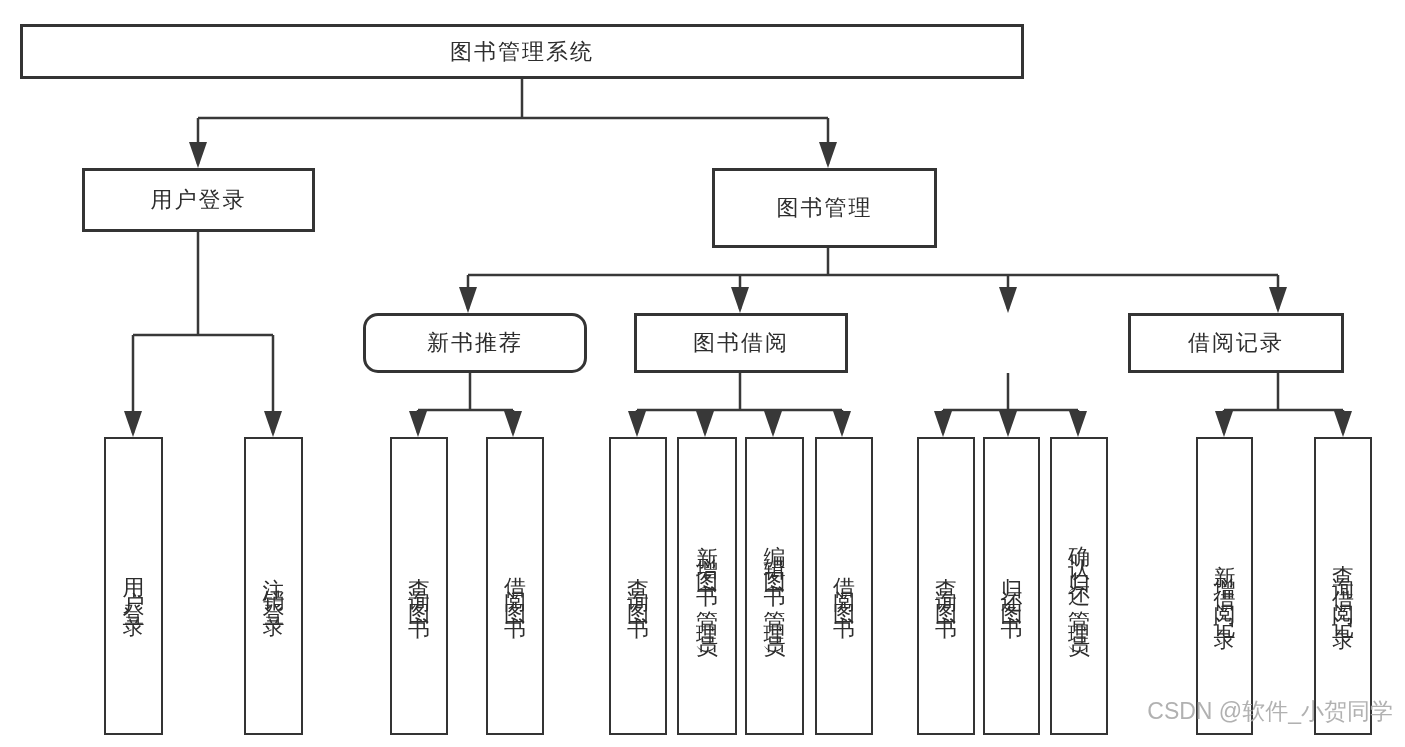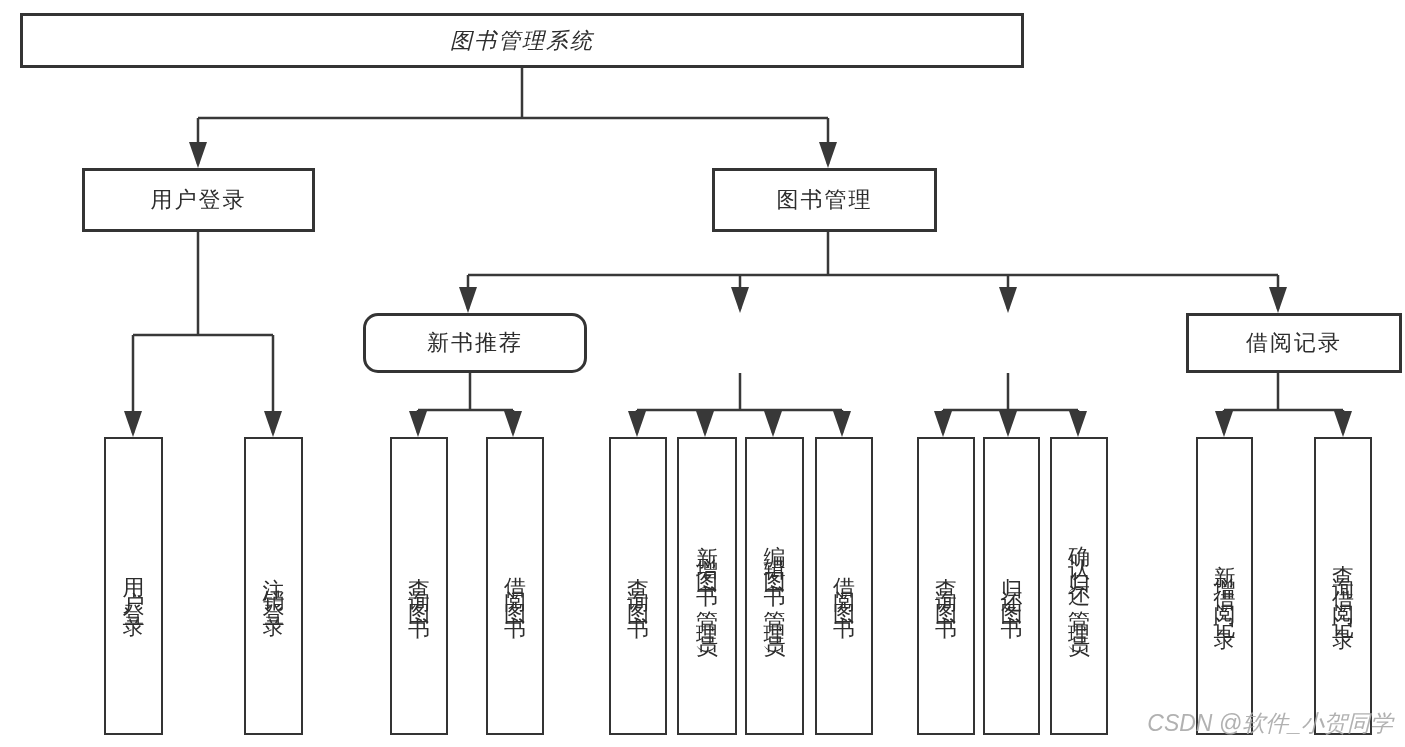--- a/index.html
+++ b/index.html
@@ -41,52 +41,51 @@
     writing-mode: vertical-rl;
     text-orientation: mixed;
     font-size: 22px;
     letter-spacing: 13px;
     line-height: 1;
     top: 437px;
     height: 298px;
   }
   .vbox span { display: inline-block; }
   
-  .n-root   { left: 20px;  top: 13px;  width: 1004px; height: 55px; font-style: italic; }
+  .n-root   { left: 20px;  top: 24px;  width: 1004px; height: 55px; }
   
   .n-login  { left: 82px;  top: 168px; width: 233px; height: 64px; }
-  .n-mgmt   { left: 712px; top: 168px; width: 225px; height: 64px; }
+  .n-mgmt   { left: 712px; top: 168px; width: 225px; height: 80px; }
   
   .n-newbook { left: 363px;  top: 313px; width: 224px; height: 60px; border-radius: 15px; }
   .n-borrow  { left: 634px;  top: 313px; width: 214px; height: 60px; }
   .n-current { left: 903px;  top: 313px; width: 215px; height: 60px; }
-  .n-records { left: 1186px; top: 313px; width: 216px; height: 60px; }
+  .n-records { left: 1128px; top: 313px; width: 216px; height: 60px; }
   
   .v1  { left: 104px;  width: 59px; }
   .v2  { left: 244px;  width: 59px; }
   .v3  { left: 390px;  width: 58px; }
   .v4  { left: 486px;  width: 58px; }
   .v5  { left: 609px;  width: 58px; }
   .v6  { left: 677px;  width: 60px; }
   .v7  { left: 745px;  width: 59px; }
   .v8  { left: 815px;  width: 58px; }
   .v9  { left: 917px;  width: 58px; }
   .v10 { left: 983px;  width: 57px; }
   .v11 { left: 1050px; width: 58px; }
   .v12 { left: 1196px; width: 57px; }
   .v13 { left: 1314px; width: 58px; }
   .watermark {
     position: absolute;
     right: 12px;
-    bottom: 8px;
+    bottom: 20px;
     font-size: 23px;
     color: rgba(168, 168, 168, 0.9);
     z-index: 5;
     white-space: nowrap;
-    font-style: italic;
   }
 </style>
 </head>
 <body>
 
 <div class="stage">
 
   <svg class="connectors" width="1405" height="747" viewBox="0 0 1405 747">
     <g stroke="#383838" stroke-width="2.5" fill="none">
       <path d="M522 68 V118 M198 118 H828 M198 118 V164 M828 118 V164"></path>
@@ -127,20 +126,23 @@
   <div class="box hbox n-login">
     <span>用户登录</span>
   </div>
   <div class="box hbox n-mgmt">
     <span>图书管理</span>
   </div>
 
   <div class="box hbox n-newbook">
     <span>新书推荐</span>
   </div>
+  <div class="box hbox n-borrow">
+    <span>图书借阅</span>
+  </div>
   <div class="box hbox n-records">
     <span>借阅记录</span>
   </div>
 
   <div class="box vbox v1">
     <span>用户登录</span>
   </div>
   <div class="box vbox v2">
     <span>注销登录</span>
   </div>

